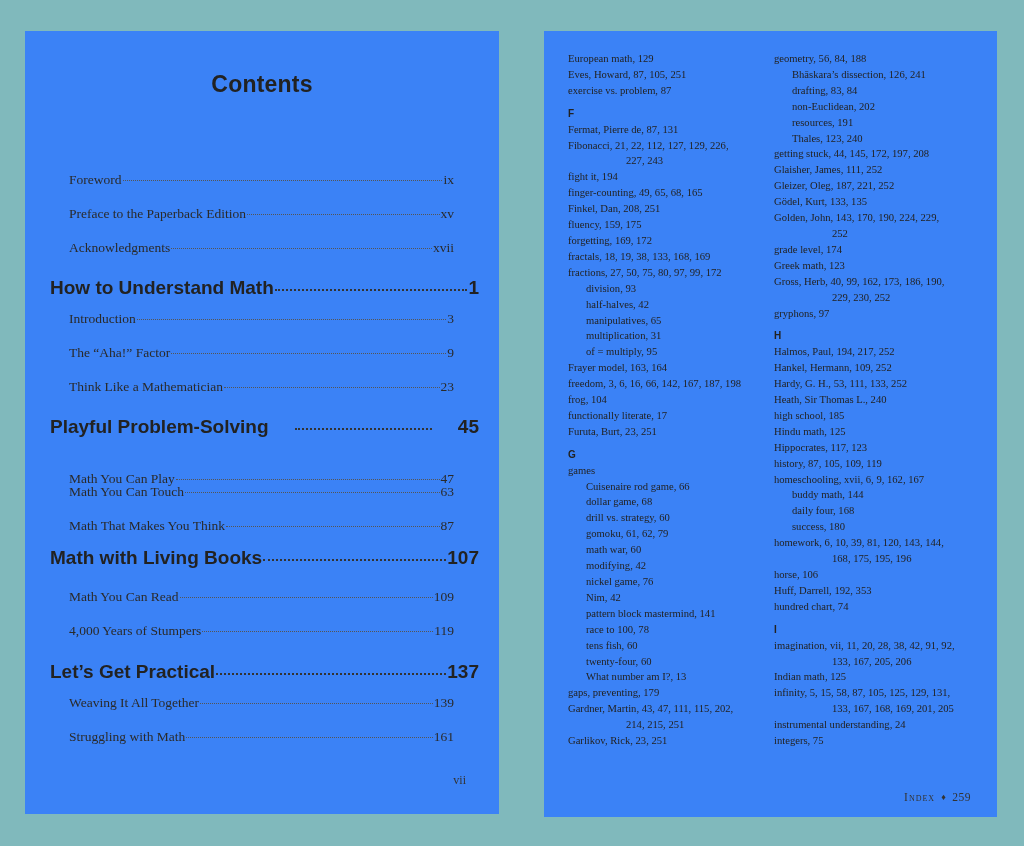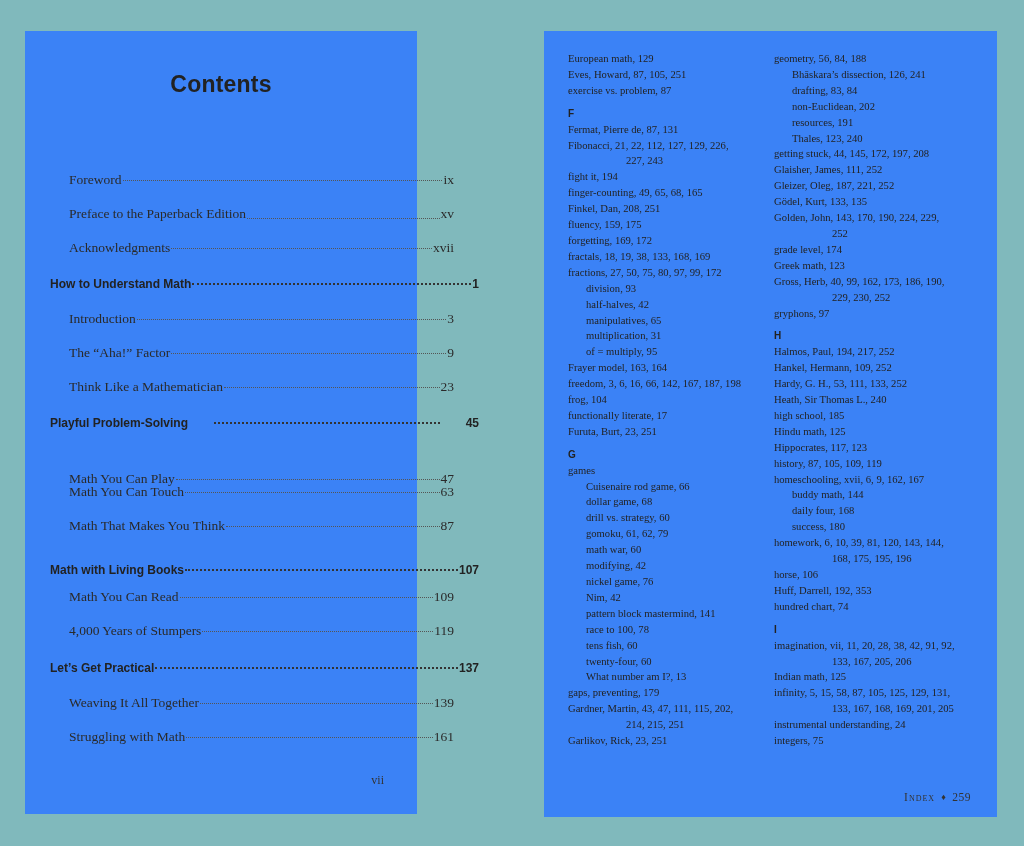--- a/index.html
+++ b/index.html
@@ -6,21 +6,21 @@
   body {
     width:1024px; height:846px; overflow:hidden;
     background:#80b9bc;
     position:relative;
     font-family:"Liberation Serif", serif;
     color:#1e1e1e;
   }
   .page {
     position:absolute; background:#3b82f6;
   }
-  #left-page { left:25px; top:31px; width:392px; height:783px; }
+  #left-page { left:25px; top:31px; width:474px; height:783px; }
   #right-page { left:544px; top:31px; width:453px; height:786px; }
 
   
   .toc-title {
     position:absolute; left:0; width:100%; top:40px;
     text-align:center;
     font-family:"Liberation Sans", sans-serif;
     font-weight:bold; font-size:23px; letter-spacing:0.2px;
     color:#222;
   }
@@ -28,21 +28,21 @@
   .toc-row {
     position:absolute; display:flex; align-items:baseline;
     white-space:nowrap; overflow:hidden;
   }
   .toc-row.sub {
     left:44px; width:385px;
     font-family:"Liberation Serif", serif; font-size:13.5px; color:#2a2a2a;
   }
   .toc-row.part {
     left:25px; width:429px;
-    font-family:"Liberation Sans", sans-serif; font-weight:bold; font-size:12px; color:#222;
+    font-family:"Liberation Sans", sans-serif; font-weight:bold; font-size:19px; color:#222;
   }
   .toc-row .lbl { flex:0 0 auto; }
   .toc-row .dots {
     flex:1 1 auto; overflow:hidden; margin:0 1px;
     border-bottom:1.5px dotted #555; height:0; position:relative; top:-3px;
   }
   .toc-row.part .dots { border-bottom:2px dotted #333; }
   .toc-row .pg { flex:0 0 auto; }
   .folio-left {
     position:absolute; right:33px; bottom:26px;
@@ -75,21 +75,21 @@
 <body style="background: rgb(128, 185, 188);">
 
 <div id="left-page" class="page">
   <div class="toc-title">Contents</div>
   <div class="toc-list" id="toc-list">
       <div class="toc-row sub" style="top: 141px;">
         <span class="lbl">Foreword</span>
         <span class="dots"></span>
         <span class="pg">ix</span>
       </div>
-      <div class="toc-row sub" style="top: 175px; align-items: flex-end;">
+      <div class="toc-row sub" style="top: 175px;">
         <span class="lbl">Preface to the Paperback Edition</span>
         <span class="dots"></span>
         <span class="pg">xv</span>
       </div>
       <div class="toc-row sub" style="top: 209px;">
         <span class="lbl">Acknowledgments</span>
         <span class="dots"></span>
         <span class="pg">xvii</span>
       </div>
       <div class="toc-row part" style="top: 246px;">
@@ -125,21 +125,21 @@
       <div class="toc-row sub" style="top: 453px;">
         <span class="lbl">Math You Can Touch</span>
         <span class="dots"></span>
         <span class="pg">63</span>
       </div>
       <div class="toc-row sub" style="top: 487px;">
         <span class="lbl">Math That Makes You Think</span>
         <span class="dots"></span>
         <span class="pg">87</span>
       </div>
-      <div class="toc-row part" style="top: 532px;">
+      <div class="toc-row part" style="top: 516px;">
         <span class="lbl">Math with Living Books</span>
         <span class="dots"></span>
         <span class="pg">107</span>
       </div>
       <div class="toc-row sub" style="top: 558px;">
         <span class="lbl">Math You Can Read</span>
         <span class="dots"></span>
         <span class="pg">109</span>
       </div>
       <div class="toc-row sub" style="top: 592px;">

